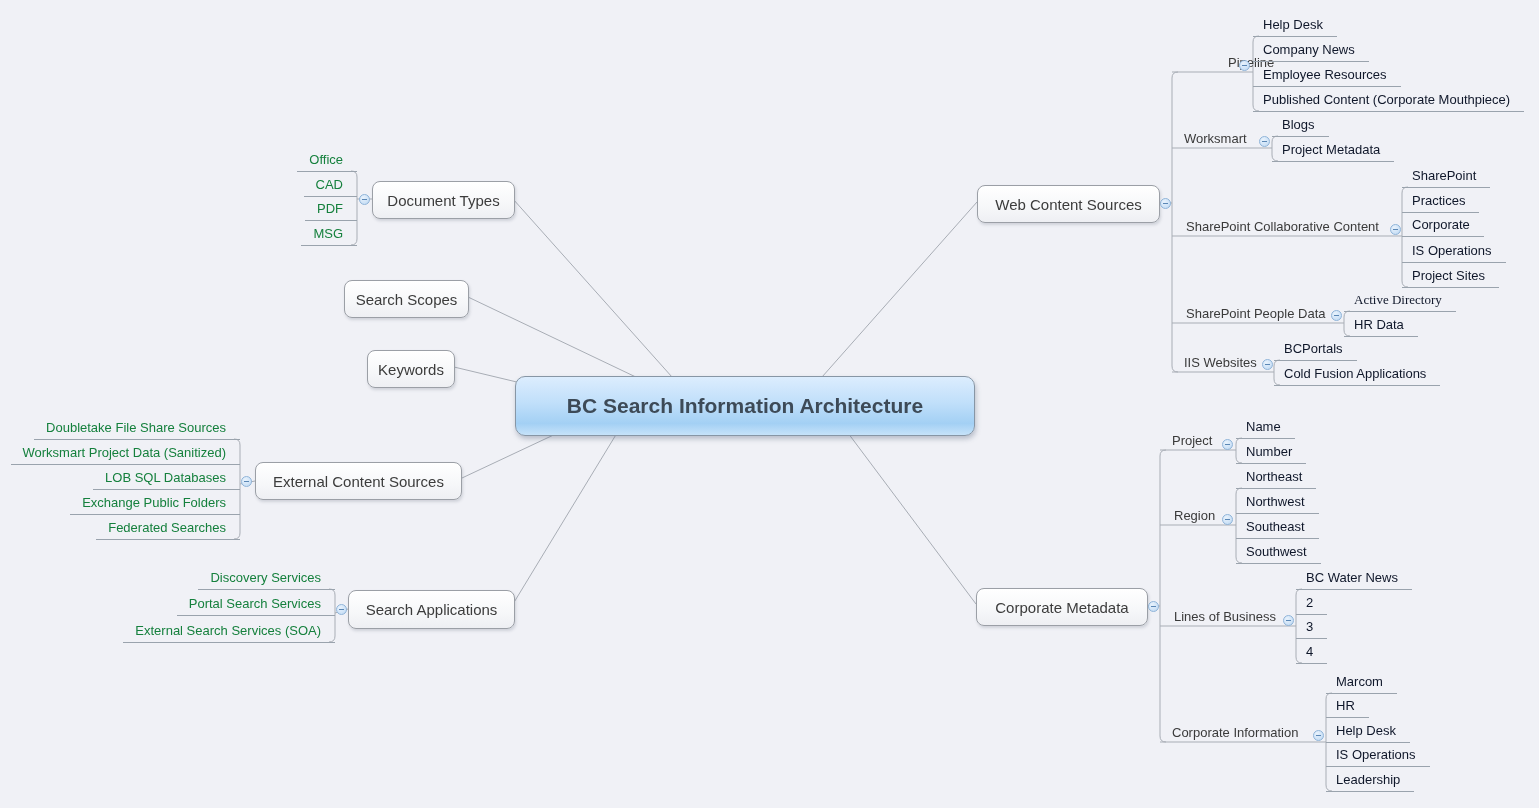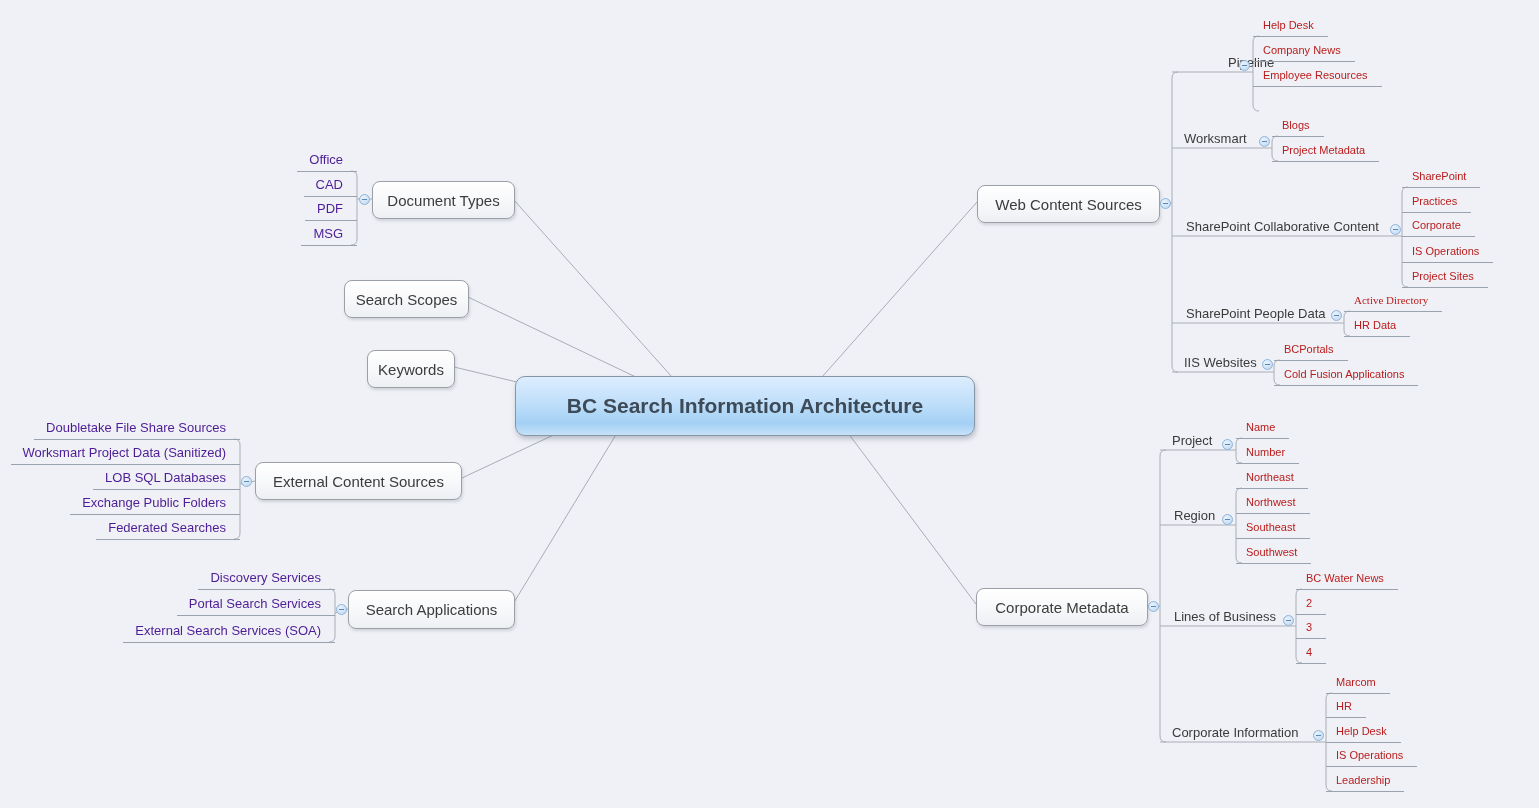--- a/index.html
+++ b/index.html
@@ -17,25 +17,25 @@
     position:absolute;z-index:2;display:flex;align-items:center;justify-content:center;
     background:linear-gradient(180deg,#dcedfe 0%,#c0dffa 45%,#a3d0f4 80%,#c6e2f9 100%);
     border:1px solid #8796a5;border-radius:10px;
     font-size:21px;font-weight:bold;color:#3d4a57;white-space:nowrap;
     box-shadow:1px 3px 5px rgba(80,95,120,.35);
   }
   .lvl2{
     position:absolute;z-index:2;font-size:13px;line-height:16px;color:#3a3a3a;white-space:nowrap;
   }
   .leaf-r{
-    position:absolute;z-index:2;font-size:11px;line-height:16px;color:#b91c1c;white-space:nowrap;
+    position:absolute;z-index:2;font-size:13px;line-height:16px;color:#0f172a;white-space:nowrap;
     border-bottom:1px solid #9aa3ad;padding:0 14px 3px 10px;
   }
   .leaf-l{
-    position:absolute;z-index:2;font-size:13px;line-height:16px;color:#4c1d95;white-space:nowrap;
+    position:absolute;z-index:2;font-size:13px;line-height:16px;color:#15803d;white-space:nowrap;
     border-bottom:1px solid #9aa3ad;padding:0 14px 3px 12px;text-align:left;
   }
   .collapse-icon{
     position:absolute;z-index:3;width:11px;height:11px;box-sizing:border-box;border-radius:50%;
     background:radial-gradient(circle at 35% 30%, #e8f2fc 0%, #cfe3f7 60%, #b9d4ef 100%);
     border:1px solid #8fb4d9;
   }
   .collapse-icon::after{
     content:"";position:absolute;left:2px;top:4px;width:5px;height:1px;background:#5b87b5;
   }
@@ -121,20 +121,21 @@
 
   <div class="lvl2" style="left:1184px;top:55px;margin-left:44px;">Pipeline</div>
   <div class="lvl2" style="left:1184px;top:131px;">Worksmart</div>
   <div class="lvl2" style="left:1186px;top:219px;">SharePoint Collaborative Content</div>
   <div class="lvl2" style="left:1186px;top:306px;">SharePoint People Data</div>
   <div class="lvl2" style="left:1184px;top:355px;">IIS Websites</div>
 
   <div class="leaf-r" style="left:1253px;top:17px;">Help Desk</div>
   <div class="leaf-r" style="left:1253px;top:42px;">Company News</div>
   <div class="leaf-r" style="left:1253px;top:67px;">Employee Resources</div>
+  <div class="leaf-r" style="left:1253px;top:92px;">Published Content (Corporate Mouthpiece)</div>
 
   <div class="leaf-r" style="left:1272px;top:117px;">Blogs</div>
   <div class="leaf-r" style="left:1272px;top:142px;">Project Metadata</div>
 
   <div class="leaf-r" style="left:1402px;top:168px;">SharePoint</div>
   <div class="leaf-r" style="left:1402px;top:193px;">Practices</div>
   <div class="leaf-r" style="left:1402px;top:217px;">Corporate</div>
   <div class="leaf-r" style="left:1402px;top:243px;">IS Operations</div>
   <div class="leaf-r" style="left:1402px;top:268px;">Project Sites</div>
 

